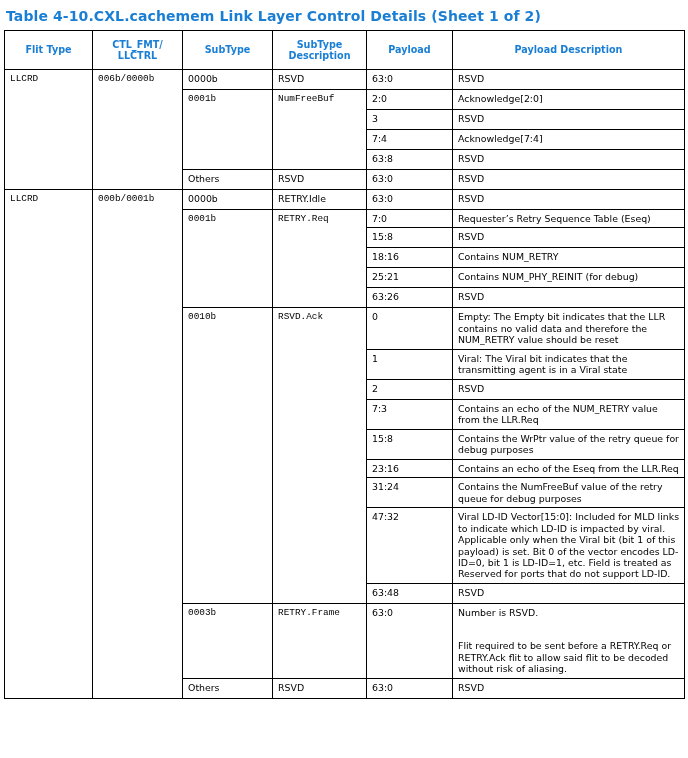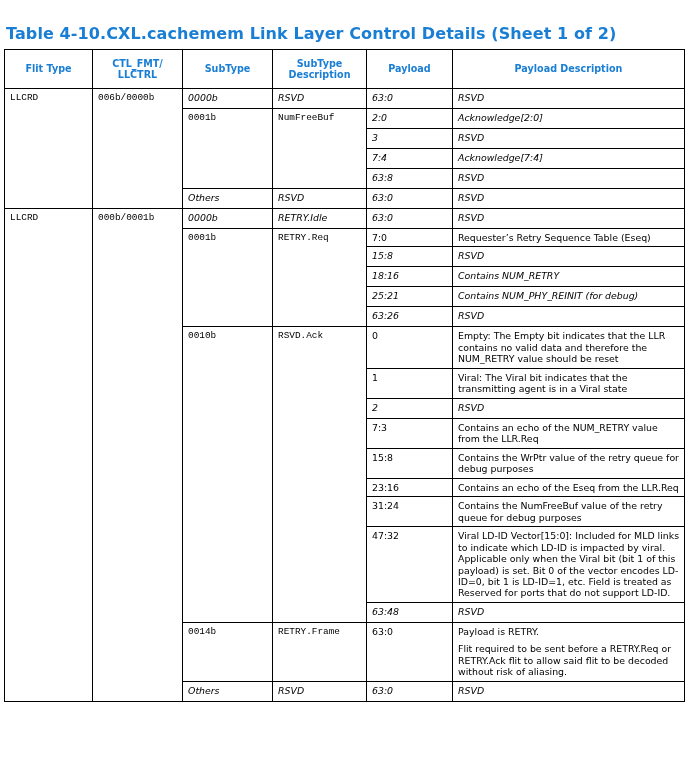--- a/index.html
+++ b/index.html
@@ -14,24 +14,24 @@
     color: #000000;
     overflow: hidden;
   }
   .page {
     width: 688px;
     height: 758px;
     position: relative;
     box-sizing: border-box;
   }
   .table-caption {
-    font-size: 16px;
+    font-size: 14px;
     font-weight: bold;
     color: #1a7fd4;
-    padding: 24px 0 6px 6px;
+    padding: 8px 0 6px 6px;
     letter-spacing: 0.1px;
     white-space: nowrap;
   }
   .table-caption .cap-num {
     display: inline-block;
     min-width: 76px;
   }
   table.ctl {
     border-collapse: collapse;
     table-layout: fixed;
@@ -67,26 +67,26 @@
     line-height: 1.2;
   }
   
   td.vmid {
     vertical-align: middle;
     font-family: Liberation Mono, monospace;
   }
   td.vmid-c {
     vertical-align: middle;
   }
-  td.r20 { height: 20px; font-style: italic; }
+  td.r20 { height: 20px; }
   p.cellp {
     margin: 0 0 0 0;
   }
   p.cellp + p.cellp {
-    margin-top: 6px;
+    margin-top: 22px;
   }
 </style>
 </head>
 <body>
 
 <div class="page">
 
   <div class="table-caption">
     <span class="cap-num">Table 4-10.</span><span>CXL.cachemem Link Layer Control Details (Sheet 1 of 2)</span>
   </div>
@@ -218,25 +218,25 @@
       <tr>
         <td class="vmid-c">47:32</td>
         <td>Viral LD-ID Vector[15:0]: Included for MLD links to indicate which LD-ID is impacted by viral. Applicable only when the Viral bit (bit 1 of this payload) is set. Bit 0 of the vector encodes LD-ID=0, bit 1 is LD-ID=1, etc. Field is treated as Reserved for ports that do not support LD-ID.</td>
       </tr>
       <tr>
         <td class="r20">63:48</td>
         <td class="r20">RSVD</td>
       </tr>
 
       <tr>
-        <td class="vmid">0014b</td>
+        <td class="vmid">0003b</td>
         <td class="vmid">RETRY.Frame</td>
         <td class="vmid-c">63:0</td>
         <td>
-          <p class="cellp">Payload is RETRY.</p>
+          <p class="cellp">Number is RSVD.</p>
           <p class="cellp">Flit required to be sent before a RETRY.Req or RETRY.Ack flit to allow said flit to be decoded without risk of aliasing.</p>
         </td>
       </tr>
 
       <tr>
         <td class="r20">Others</td>
         <td class="r20">RSVD</td>
         <td class="r20">63:0</td>
         <td class="r20">RSVD</td>
       </tr>

